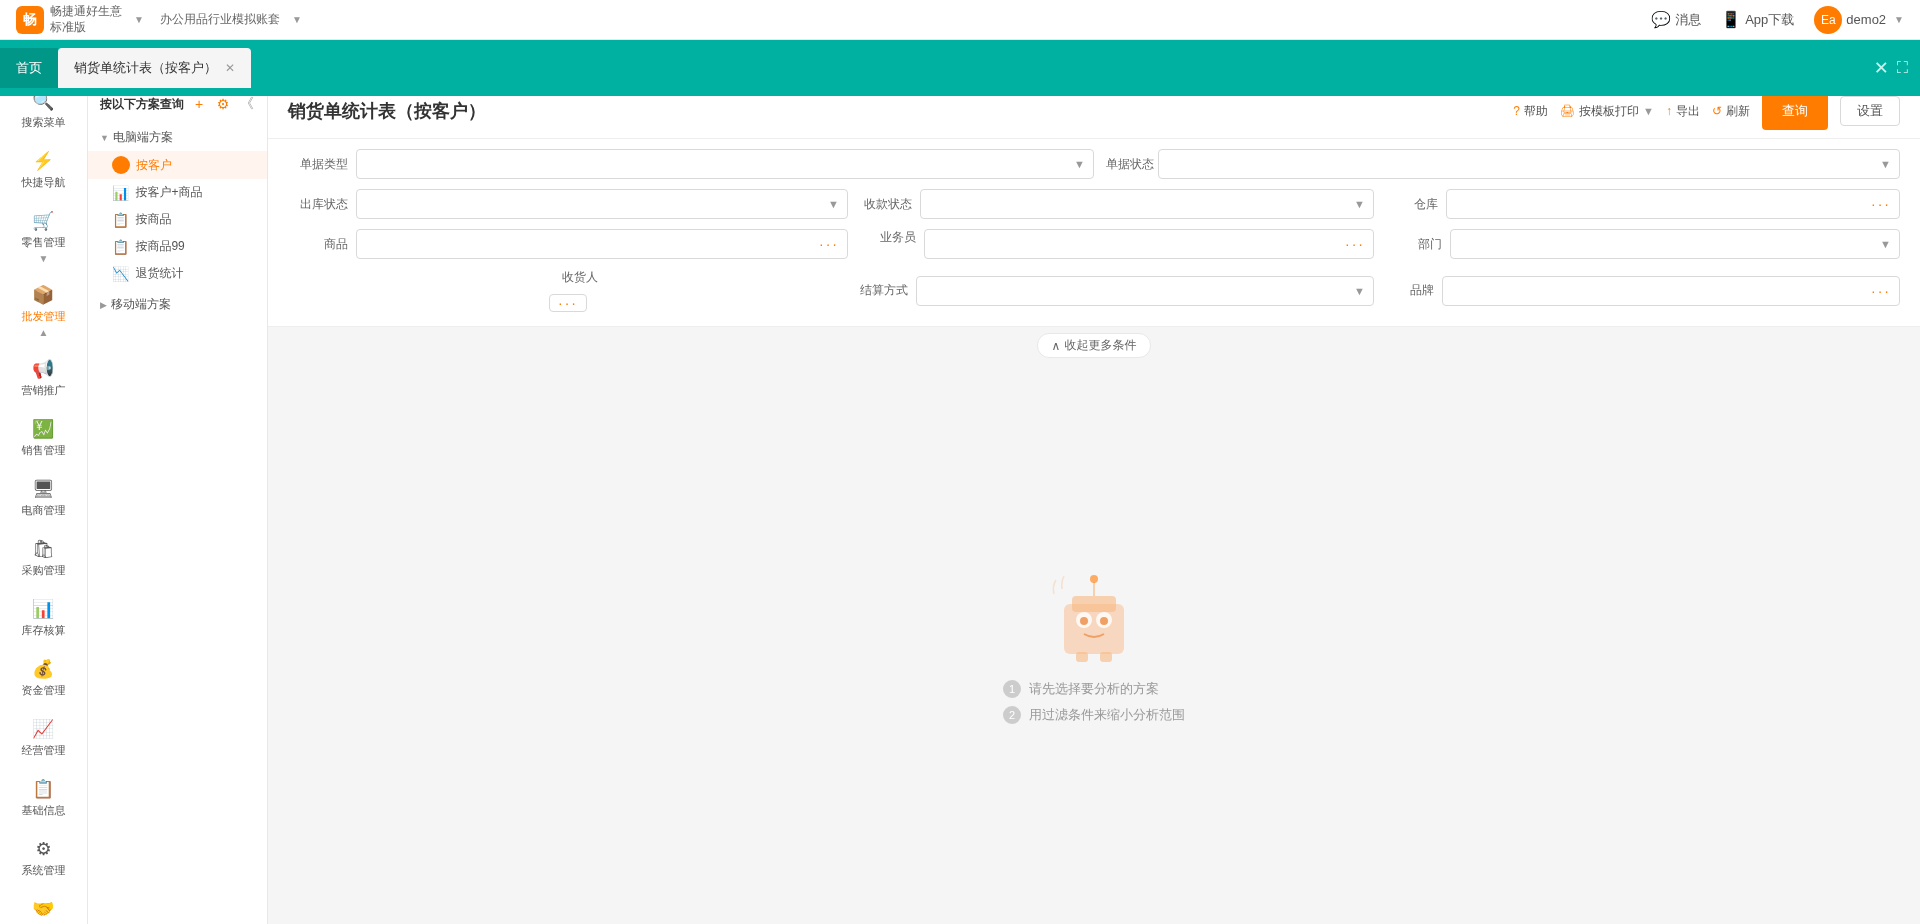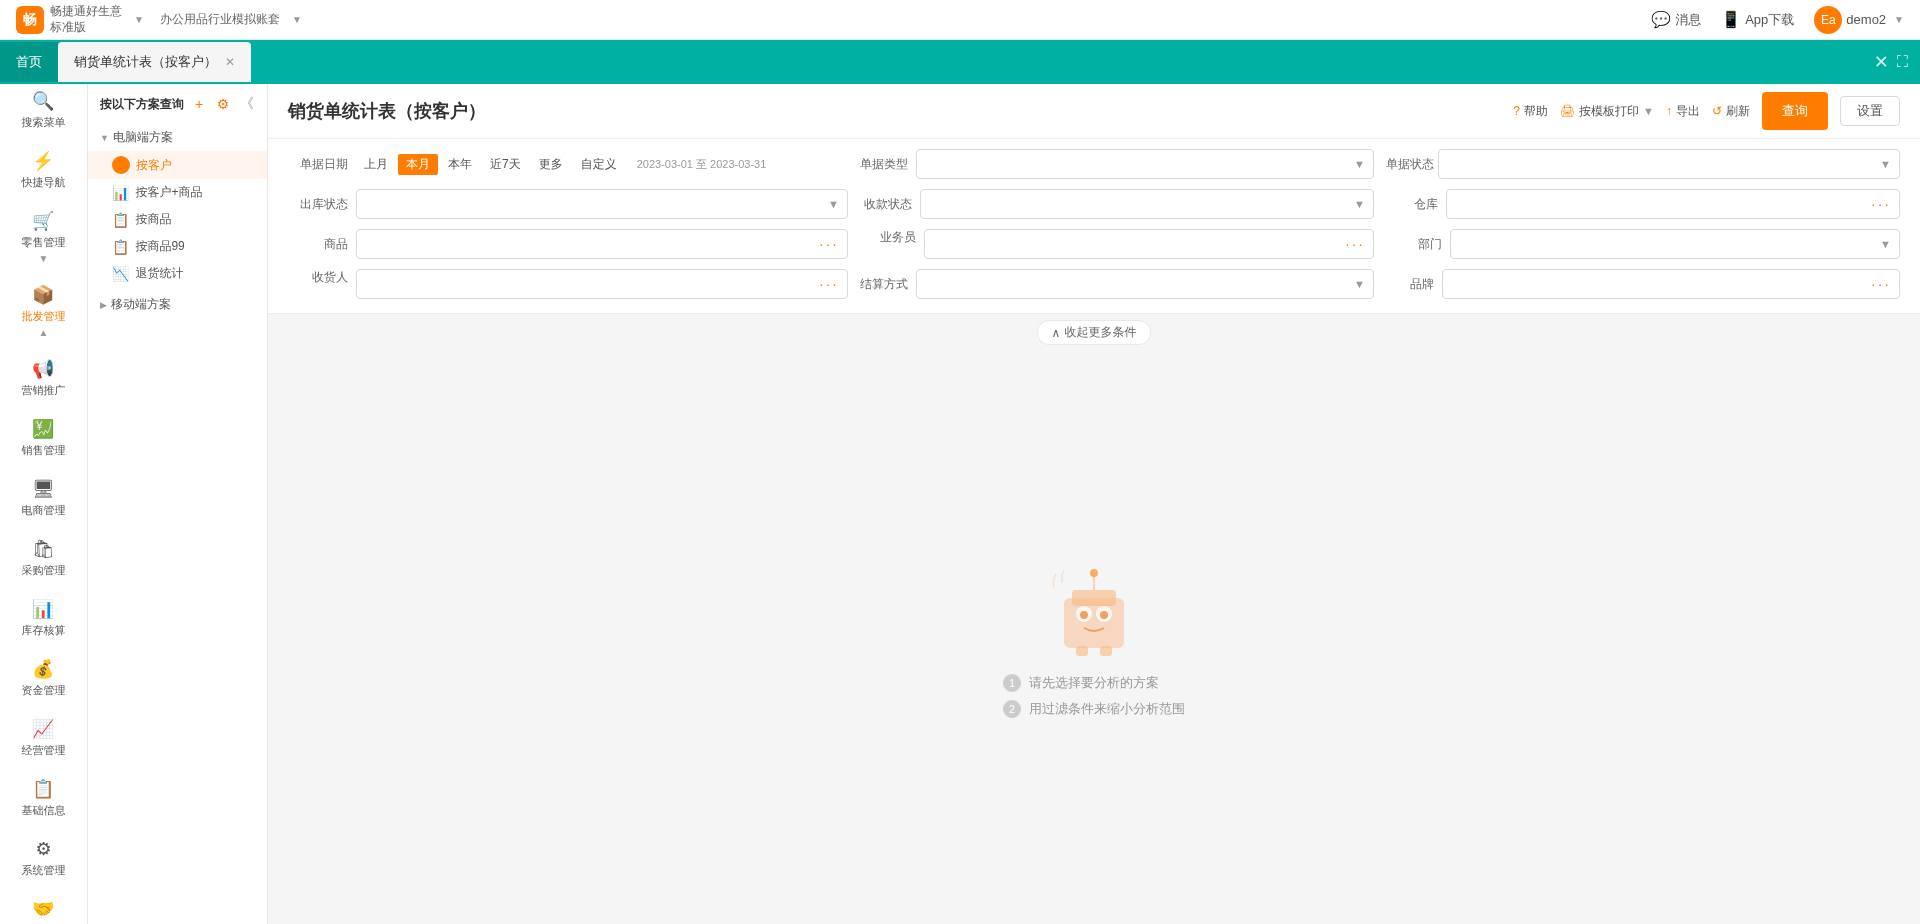--- a/index.html
+++ b/index.html
@@ -73,21 +73,21 @@
       border-radius: 50%;
       display: flex;
       align-items: center;
       justify-content: center;
       color: white;
       font-size: 12px;
     }
 
     
     .tab-bar {
-      height: 44px;
+      height: 56px;
       background: #00b0a0;
       display: flex;
       align-items: center;
       position: fixed;
       top: 40px;
       left: 0; right: 0;
       z-index: 99;
       padding-left: 0;
     }
     .tab-item {
@@ -581,32 +581,20 @@
         </div>
         <button class="btn-primary">查询</button>
         <button class="btn-secondary">设置</button>
       </div>
     </div>
 
     <div class="filter-section">
 
       <div style="display:flex;align-items:center;gap:0;margin-bottom:10px;">
 
-        <div style="display:flex;align-items:center;gap:8px;min-width:560px;">
-          <span class="filter-label">单据日期</span>
-          <div class="date-tabs">
-            <span class="date-tab">上月</span>
-            <span class="date-tab active" style="background:#ff7c00;color:white;padding:2px 8px;border-radius:2px;">本月</span>
-            <span class="date-tab">本年</span>
-            <span class="date-tab">近7天</span>
-            <span class="date-tab">更多</span>
-            <span class="date-tab">自定义</span>
-          </div>
-          <span style="font-size:11px;color:#999;margin-left:4px;">2023-03-01 至 2023-03-31</span>
-        </div>
 
         <div style="display:flex;align-items:center;gap:8px;flex:1;">
           <span class="filter-label">单据类型</span>
           <div class="select-box">
             <span></span>
             <span class="select-arrow">▼</span>
           </div>
         </div>
 
         <div style="display:flex;align-items:center;gap:4px;flex:1;">
@@ -660,21 +648,21 @@
         <div style="display:flex;align-items:center;gap:8px;flex:1;">
           <span class="filter-label">部门</span>
           <div class="select-box">
             <span></span>
             <span class="select-arrow">▼</span>
           </div>
         </div>
       </div>
 
       <div style="display:flex;align-items:center;gap:0;margin-bottom:4px;">
-        <div style="display:flex;gap:8px;min-width:560px;">
+        <div style="display:flex;align-items:center;gap:8px;min-width:560px;flex-direction:column;">
           <span class="filter-label">收货人</span>
           <div class="select-box">
             <span></span>
             <span class="select-dots">···</span>
           </div>
         </div>
         <div style="display:flex;align-items:center;gap:8px;flex:1;">
           <span class="filter-label">结算方式</span>
           <div class="select-box">
             <span></span>

